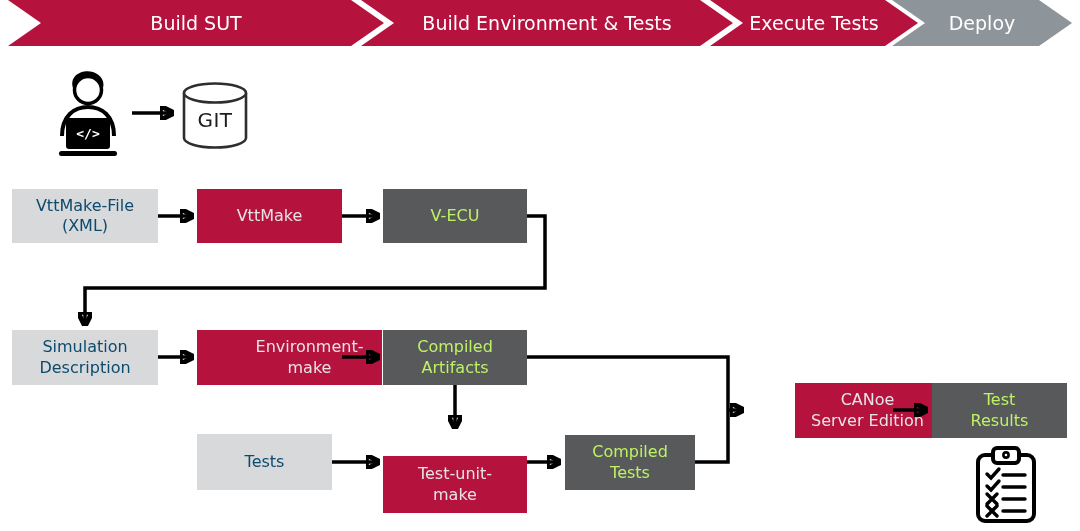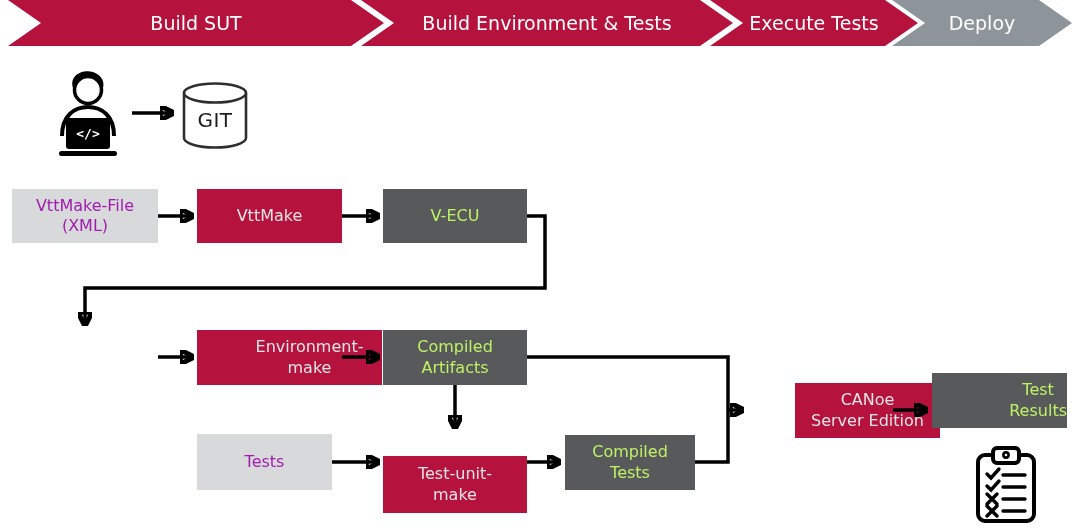--- a/index.html
+++ b/index.html
@@ -13,21 +13,21 @@
   #stage-bar text {
     fill:#ffffff; font-size:19px; text-anchor:middle;
     font-family:"DejaVu Sans","Liberation Sans",sans-serif;
   }
   
   .box {
     position:absolute; display:flex; align-items:center; justify-content:center;
     text-align:center; font-size:16px; line-height:1.28;
   }
   .box span { white-space:pre-line; }
-  .box.light { background:#d8d9da; color:#a21caf;text-align:center; }
+  .box.light { background:#d8d9da; color:#0c4a6e;text-align:center; }
   .box.red   { background:#b5123e; color:#e5e5e5; }
   .box.dark  { background:#58595b; color:#bef264; }
   
   #connectors { position:absolute; left:0; top:0; width:1080px; height:531px; }
   #connectors path { stroke:#000; stroke-width:3.5; fill:none; }
   .icon { position:absolute; }
 </style>
 </head>
 <body>
 
@@ -63,20 +63,24 @@
     <span>VttMake-File
 (XML)</span>
   </div>
   <div class="box red" style="left:197px; top:189px; width:145px; height:54px;">
     <span>VttMake</span>
   </div>
   <div class="box dark" style="left:383px; top:189px; width:144px; height:54px;">
     <span>V-ECU</span>
   </div>
 
+  <div class="box light" style="left:12px; top:330px; width:146px; height:55px;">
+    <span>Simulation
+Description</span>
+  </div>
   <div class="box red" style="left:197px; top:330px; width:145px; height:55px;padding-left:40px;">
     <span>Environment-
 make</span>
   </div>
   <div class="box dark" style="left:383px; top:330px; width:144px; height:55px;">
     <span>Compiled
 Artifacts</span>
   </div>
 
   <div class="box light" style="left:197px; top:434px; width:135px; height:56px;">
@@ -88,21 +92,21 @@
   </div>
   <div class="box dark" style="left:565px; top:435px; width:130px; height:55px;">
     <span>Compiled
 Tests</span>
   </div>
 
   <div class="box red" style="left:748px; top:383px; width:145px; height:55px;margin-left:47px;">
     <span>CANoe
 Server Edition</span>
   </div>
-  <div class="box dark" style="left:932px; top:373px; width:135px; height:55px;justify-content:flex-end;">
+  <div class="box dark" style="left:932px; top:383px; width:135px; height:55px;">
     <span>Test
 Results</span>
   </div>
 
   <svg id="connectors" viewBox="0 0 1080 531">
     <defs>
       <marker id="ah" viewBox="0 0 10 10" refX="9" refY="5" markerWidth="4" markerHeight="4" orient="auto">
         <path d="M0,0 L10,5 L0,10 Z" fill="#000" stroke="none"></path>
       </marker>
     </defs>

